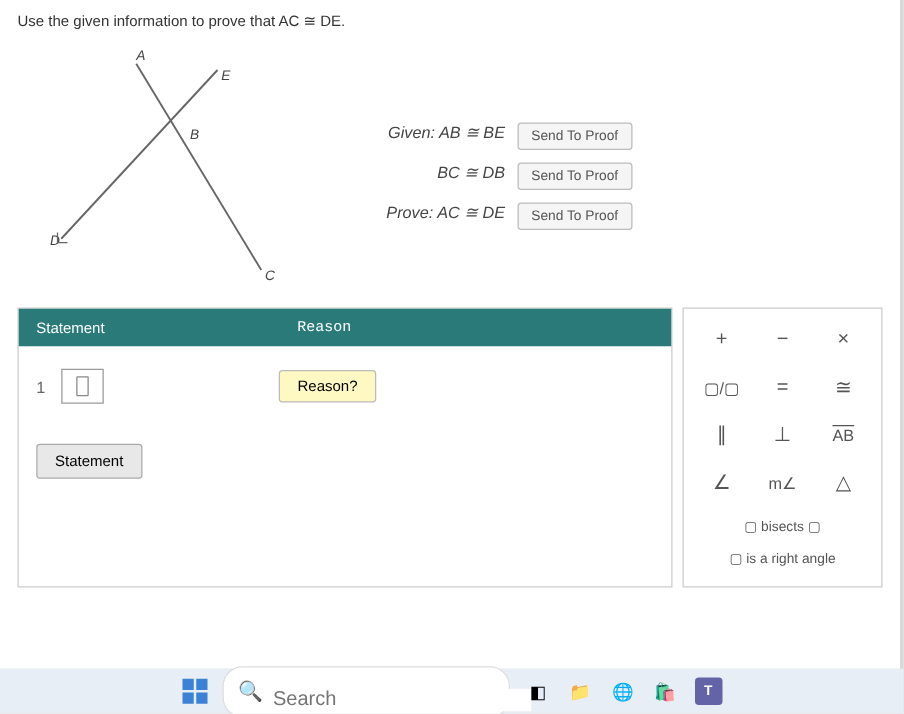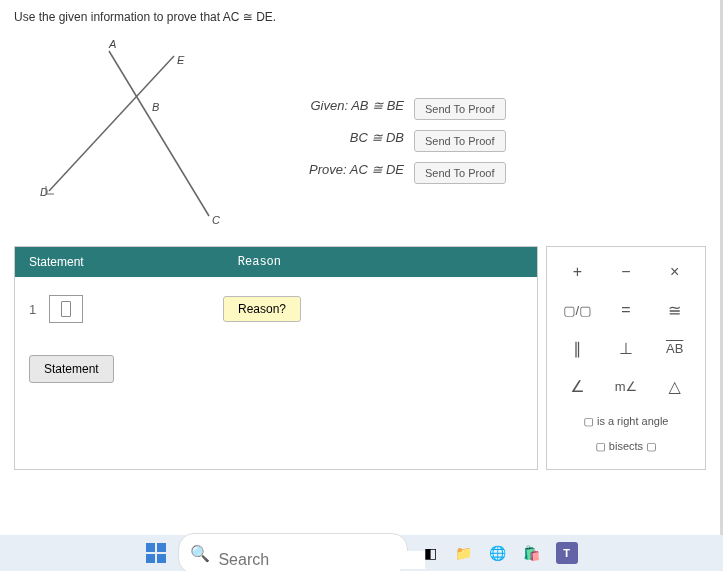--- a/index.html
+++ b/index.html
@@ -98,22 +98,22 @@
         <div class="pal-btn small">▢/▢</div>
         <div class="pal-btn">=</div>
         <div class="pal-btn">≅</div>
         <div class="pal-btn">∥</div>
         <div class="pal-btn">⊥</div>
         <div class="pal-btn small overline">AB</div>
         <div class="pal-btn">∠</div>
         <div class="pal-btn small">m∠</div>
         <div class="pal-btn">△</div>
       </div>
+      <div class="pal-text">▢ bisects ▢</div>
       <div class="pal-text">▢ is a right angle</div>
-      <div class="pal-text">▢ bisects ▢</div>
     </div>
   </div>
 </div>
 
 <div class="taskbar">
   <div class="win-logo">
       <div></div>
       <div></div>
       <div></div>
       <div></div>

